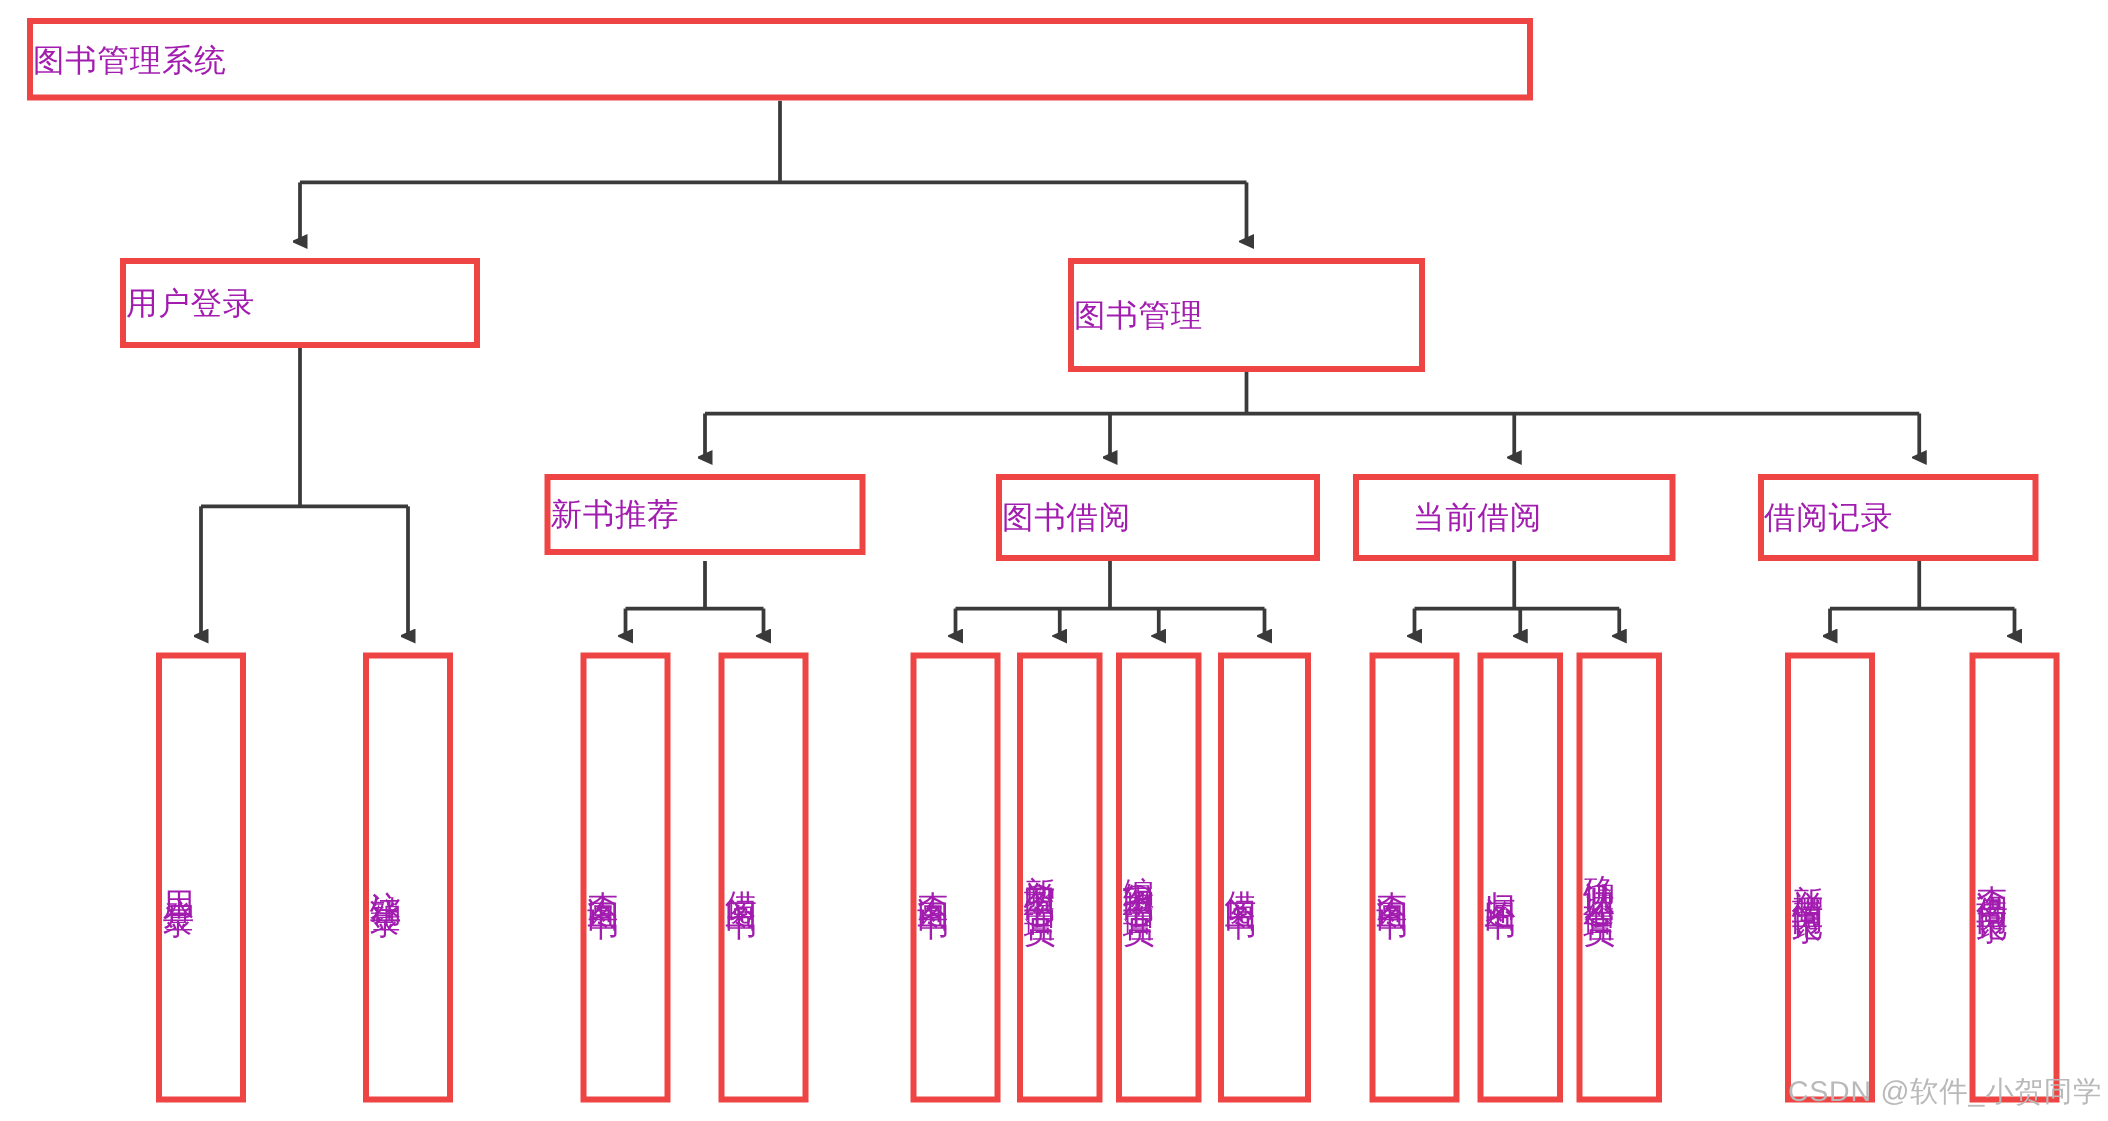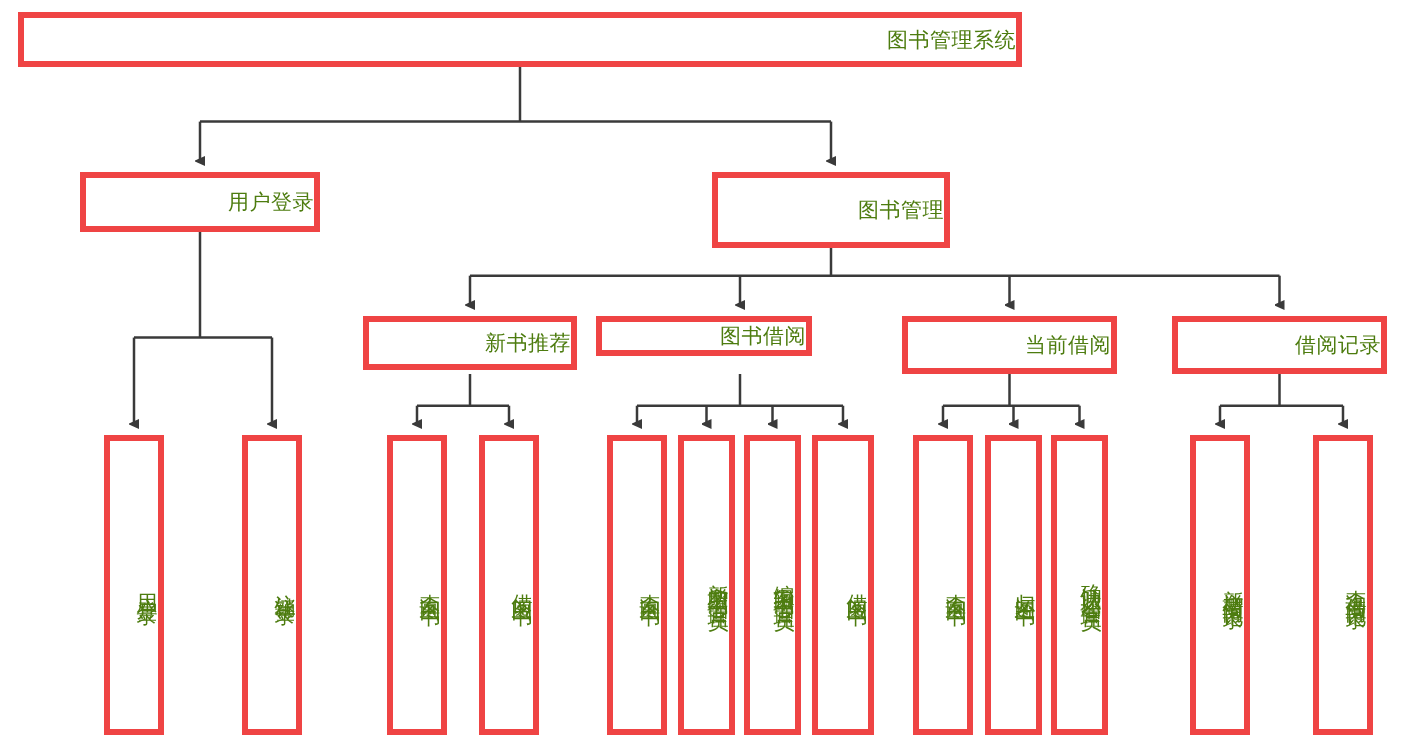--- a/index.html
+++ b/index.html
@@ -23,25 +23,25 @@
     left: 0;
     top: 0;
     width: 1405px;
     height: 747px;
     pointer-events: none;
   }
   .node {
     position: absolute;
     box-sizing: border-box;
     background: #ffffff;
-    border: 6px solid #ef4444;
+    border: 4px solid #ef4444;
     display: flex;
     align-items: center;
-    justify-content: flex-end;
-    color: #4d7c0f;
+    justify-content: flex-start;
+    color: #a21caf;
   }
   .node.horizontal {
     font-size: 21px;
     letter-spacing: 0.5px;
   }
   .node.vertical {
     font-size: 21px;
   }
   .node.vertical .vtext {
     writing-mode: vertical-rl;
@@ -114,27 +114,27 @@
       </div>
       <div class="node horizontal" style="left: 80px; top: 172px; width: 240px; height: 60px;">
         <span class="htext">用户登录</span>
       </div>
       <div class="node horizontal" style="left: 712px; top: 172px; width: 238px; height: 76px;">
         <span class="htext">图书管理</span>
       </div>
       <div class="node horizontal" style="left: 363px; top: 316px; width: 214px; height: 54px;">
         <span class="htext">新书推荐</span>
       </div>
-      <div class="node horizontal" style="left: 596px; top: 316px; width: 216px; height: 40px; padding-left: 27px;">
+      <div class="node horizontal" style="left: 664px; top: 316px; width: 216px; height: 58px;">
         <span class="htext">图书借阅</span>
       </div>
       <div class="node horizontal" style="left: 902px; top: 316px; width: 215px; height: 58px; padding-left: 36px;">
         <span class="htext">当前借阅</span>
       </div>
-      <div class="node horizontal" style="left: 1172px; top: 316px; width: 215px; height: 58px;">
+      <div class="node horizontal" style="left: 1172px; top: 316px; width: 187px; height: 58px;">
         <span class="htext">借阅记录</span>
       </div>
       <div class="node vertical" style="left: 104px; top: 435px; width: 60px; height: 300px;">
         <span class="vtext">用户登录</span>
       </div>
       <div class="node vertical" style="left: 242px; top: 435px; width: 60px; height: 300px;">
         <span class="vtext">注销登录</span>
       </div>
       <div class="node vertical" style="left: 387px; top: 435px; width: 60px; height: 300px;">
         <span class="vtext">查询图书</span>
@@ -164,13 +164,14 @@
         <span class="vtext">确认归还（管理员）</span>
       </div>
       <div class="node vertical" style="left: 1190px; top: 435px; width: 60px; height: 300px;">
         <span class="vtext">新增借阅记录</span>
       </div>
       <div class="node vertical" style="left: 1313px; top: 435px; width: 60px; height: 300px;">
         <span class="vtext">查询借阅记录</span>
       </div>
     </div>
 
+  <div class="watermark" style="left: 1192px; top: 715px;">CSDN @软件_小贺同学</div>
 </div>
 
 </body></html>

